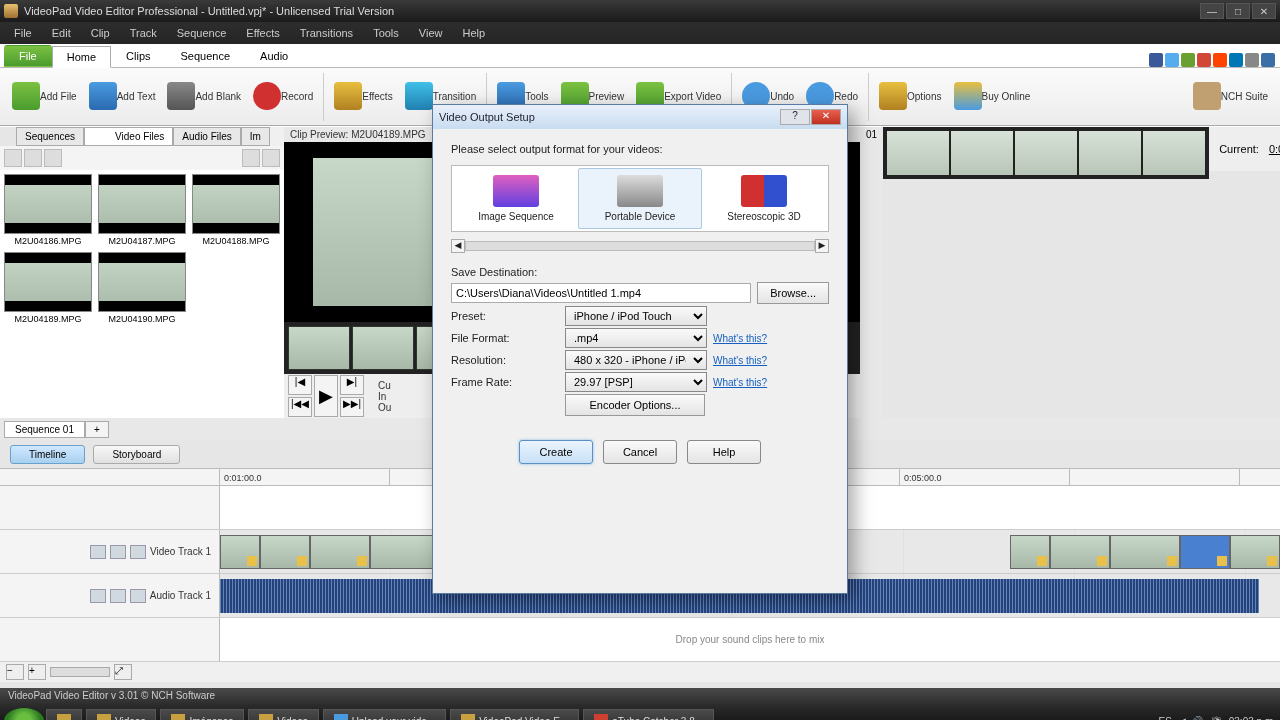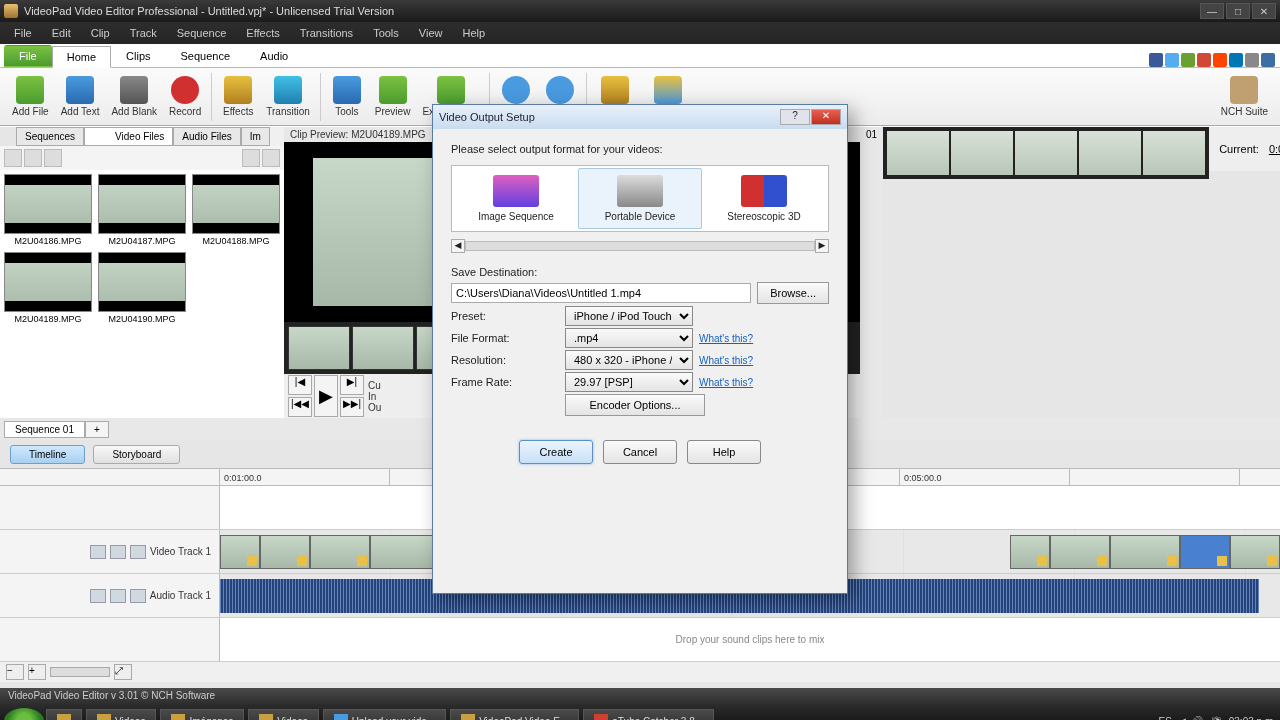--- a/index.html
+++ b/index.html
@@ -17,21 +17,21 @@
 
 
 .ribbon-tabs { background: #fff; height: 24px; display: flex; align-items: flex-end; padding: 0 4px; border-bottom: 1px solid #bbb; }
 .ribbon-tabs .tab { font-size: 11px; padding: 4px 14px; background: #fff; border: 1px solid transparent; cursor: pointer; }
 .ribbon-tabs .tab.active { border: 1px solid #aaa; border-bottom: 1px solid #fff; position: relative; top: 1px; }
 .ribbon-tabs .tab.special { background: linear-gradient(#7cc142,#4a9c2e); color: #fff; border-radius: 3px 3px 0 0; }
 .ribbon-tabs .spacer { flex: 1; }
 .ribbon-tabs .social-icon { width: 14px; height: 14px; background: #336699; margin: 0 1px; display: inline-block; border-radius: 2px; }
 
 .ribbon-content { background: linear-gradient(#fbfbfb,#ececec); height: 58px; display: flex; align-items: center; padding: 2px 6px; border-bottom: 1px solid #aaa; }
-.ribbon-btn { display: flex; flex-direction: column; align-items: center; font-size: 10px; color: #333; padding: 2px 6px; cursor: pointer; min-width: 44px; }
+.ribbon-btn { display: flex; flex-direction: row; align-items: center; font-size: 10px; color: #333; padding: 2px 6px; cursor: pointer; min-width: 44px; }
 .ribbon-btn .ico { width: 28px; height: 28px; border-radius: 4px; margin-bottom: 2px; }
 .sep { width: 1px; height: 48px; background: #ccc; margin: 0 4px; }
 
 
 .main { display: flex; height: 292px; background: #e6e6e6; border-top: 1px solid #fff; }
 .left-panel { width: 284px; display: flex; flex-direction: column; }
 .lp-tabs { display: flex; background: #f0f0f0; font-size: 10px; margin-left: 16px; }
 .lp-tabs span { padding: 3px 8px; border: 1px solid #aaa; background: #e8e8e8; cursor: pointer; }
 .lp-tabs span.active { background: #fff; padding-left: 30px; }
 .lp-toolbar { height: 24px; background: #f4f4f4; display: flex; align-items: center; padding: 0 4px; gap: 2px; }
@@ -106,21 +106,21 @@
 .output-grid { border: 1px solid #bbb; background: #fff; display: flex; padding: 2px; margin-bottom: 6px; }
 .output-opt { flex: 1; text-align: center; padding: 6px 2px; cursor: pointer; font-size: 10px; border: 1px solid transparent; }
 .output-opt.selected { background: #eaf3fb; border: 1px solid #a8c8e4; border-radius: 2px; }
 .output-opt .oico { width: 46px; height: 32px; margin: 0 auto 4px; background: #ccd; border-radius: 3px; }
 .slider-strip { height: 16px; display: flex; align-items: center; margin-bottom: 12px; }
 .slider-strip .ar { width: 14px; height: 14px; border: 1px solid #aaa; background: #f4f4f4; font-size: 9px; text-align: center; }
 .slider-strip .track { flex: 1; height: 10px; background: #ddd; border: 1px solid #bbb; }
 .form-row { display: flex; align-items: center; margin: 2px 0; gap: 6px; }
 .form-row label { width: 108px; font-size: 11px; }
 .form-row input[type=text] { height: 20px; border: 1px solid #aaa; padding: 0 4px; font-size: 11px; }
-.form-row select { height: 20px; border: 1px solid #888; background: linear-gradient(#fafafa,#e4e4e4); font-size: 11px; padding: 0 4px; width: 128px; }
+.form-row select { height: 20px; border: 1px solid #888; background: linear-gradient(#fafafa,#e4e4e4); font-size: 11px; padding: 0 4px; width: 142px; }
 .whats { color: #1560c0; font-size: 10px; text-decoration: underline; cursor: pointer; }
 .encoder-btn { height: 22px; width: 140px; background: linear-gradient(#fafafa,#e4e4e4); border: 1px solid #999; font-size: 11px; }
 .dlg-footer { display: flex; gap: 10px; justify-content: center; margin-top: 24px; }
 .dlg-footer button { width: 74px; height: 24px; background: linear-gradient(#fafafa,#e4e4e4); border: 1px solid #888; border-radius: 3px; font-size: 11px; cursor: pointer; }
 .dlg-footer button.primary { background: linear-gradient(#eaf4ff,#c8e0f6); border-color: #5a90c4; box-shadow: 0 0 3px #8ab8e4; }
 
 </style>
 </head>
 <body>
 
@@ -278,21 +278,21 @@
         <div class="chip"></div>
     </div>
     <div class="controls">
       <div style="display:grid;grid-template-columns:repeat(3,24px);gap:2px">
         <div class="pbtn">|◀</div>
         <div class="pbtn" style="grid-row:span 2;height:42px;font-size:18px;line-height:40px">▶</div>
         <div class="pbtn">▶|</div>
         <div class="pbtn">|◀◀</div>
         <div class="pbtn">▶▶|</div>
       </div>
-      <div style="margin-left:2px;font-size:10px;color:#333">
+      <div style="margin-left:12px;font-size:10px;color:#333">
         <div>Cu</div>
         <div>In</div>
         <div>Ou</div>
       </div>
     </div>
   </div>
 
   <div class="right-panel">
     <div class="title">01</div>
     <div class="video"></div>

